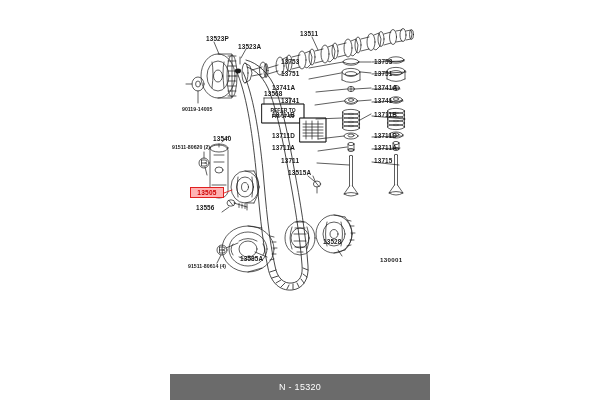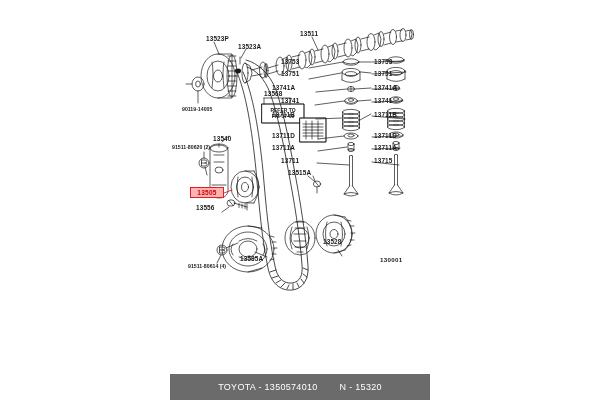--- a/index.html
+++ b/index.html
@@ -477,15 +477,14 @@
   <div class="label tiny" style="left:172px; top:145px;">91511-80620 (2)</div>
   <div class="label" style="left:196px; top:205px;">13556</div>
   <div class="label" style="left:240px; top:256px;">13585A</div>
   <div class="label tiny" style="left:188px; top:264px;">91511-80614 (4)</div>
   <div class="label" style="left:323px; top:239px;">13528</div>
 </div>
 
 <div class="drawing-no" style="left:380px; top:256px;">130001</div>
 
 <div class="footer-bar">
-  <span class="footer-text">TOYOTA - 1350574010</span>
   <span class="footer-text">N - 15320</span>
 </div>
 
 </body></html>

